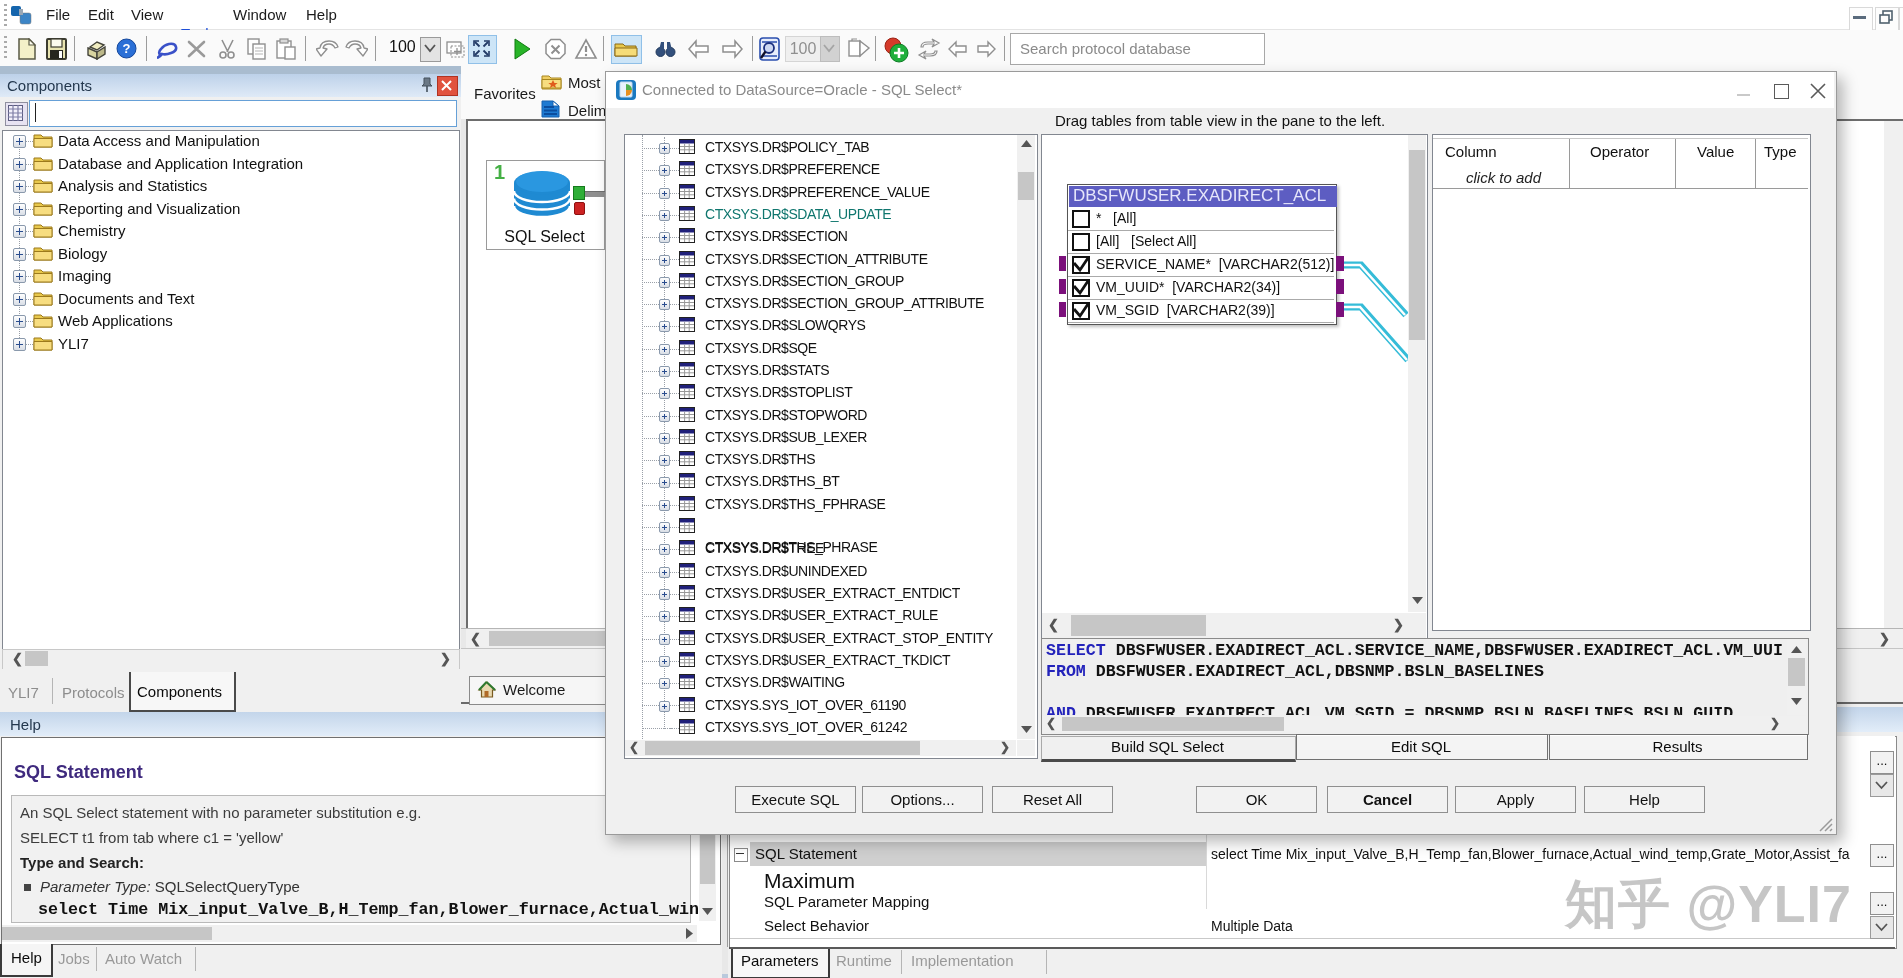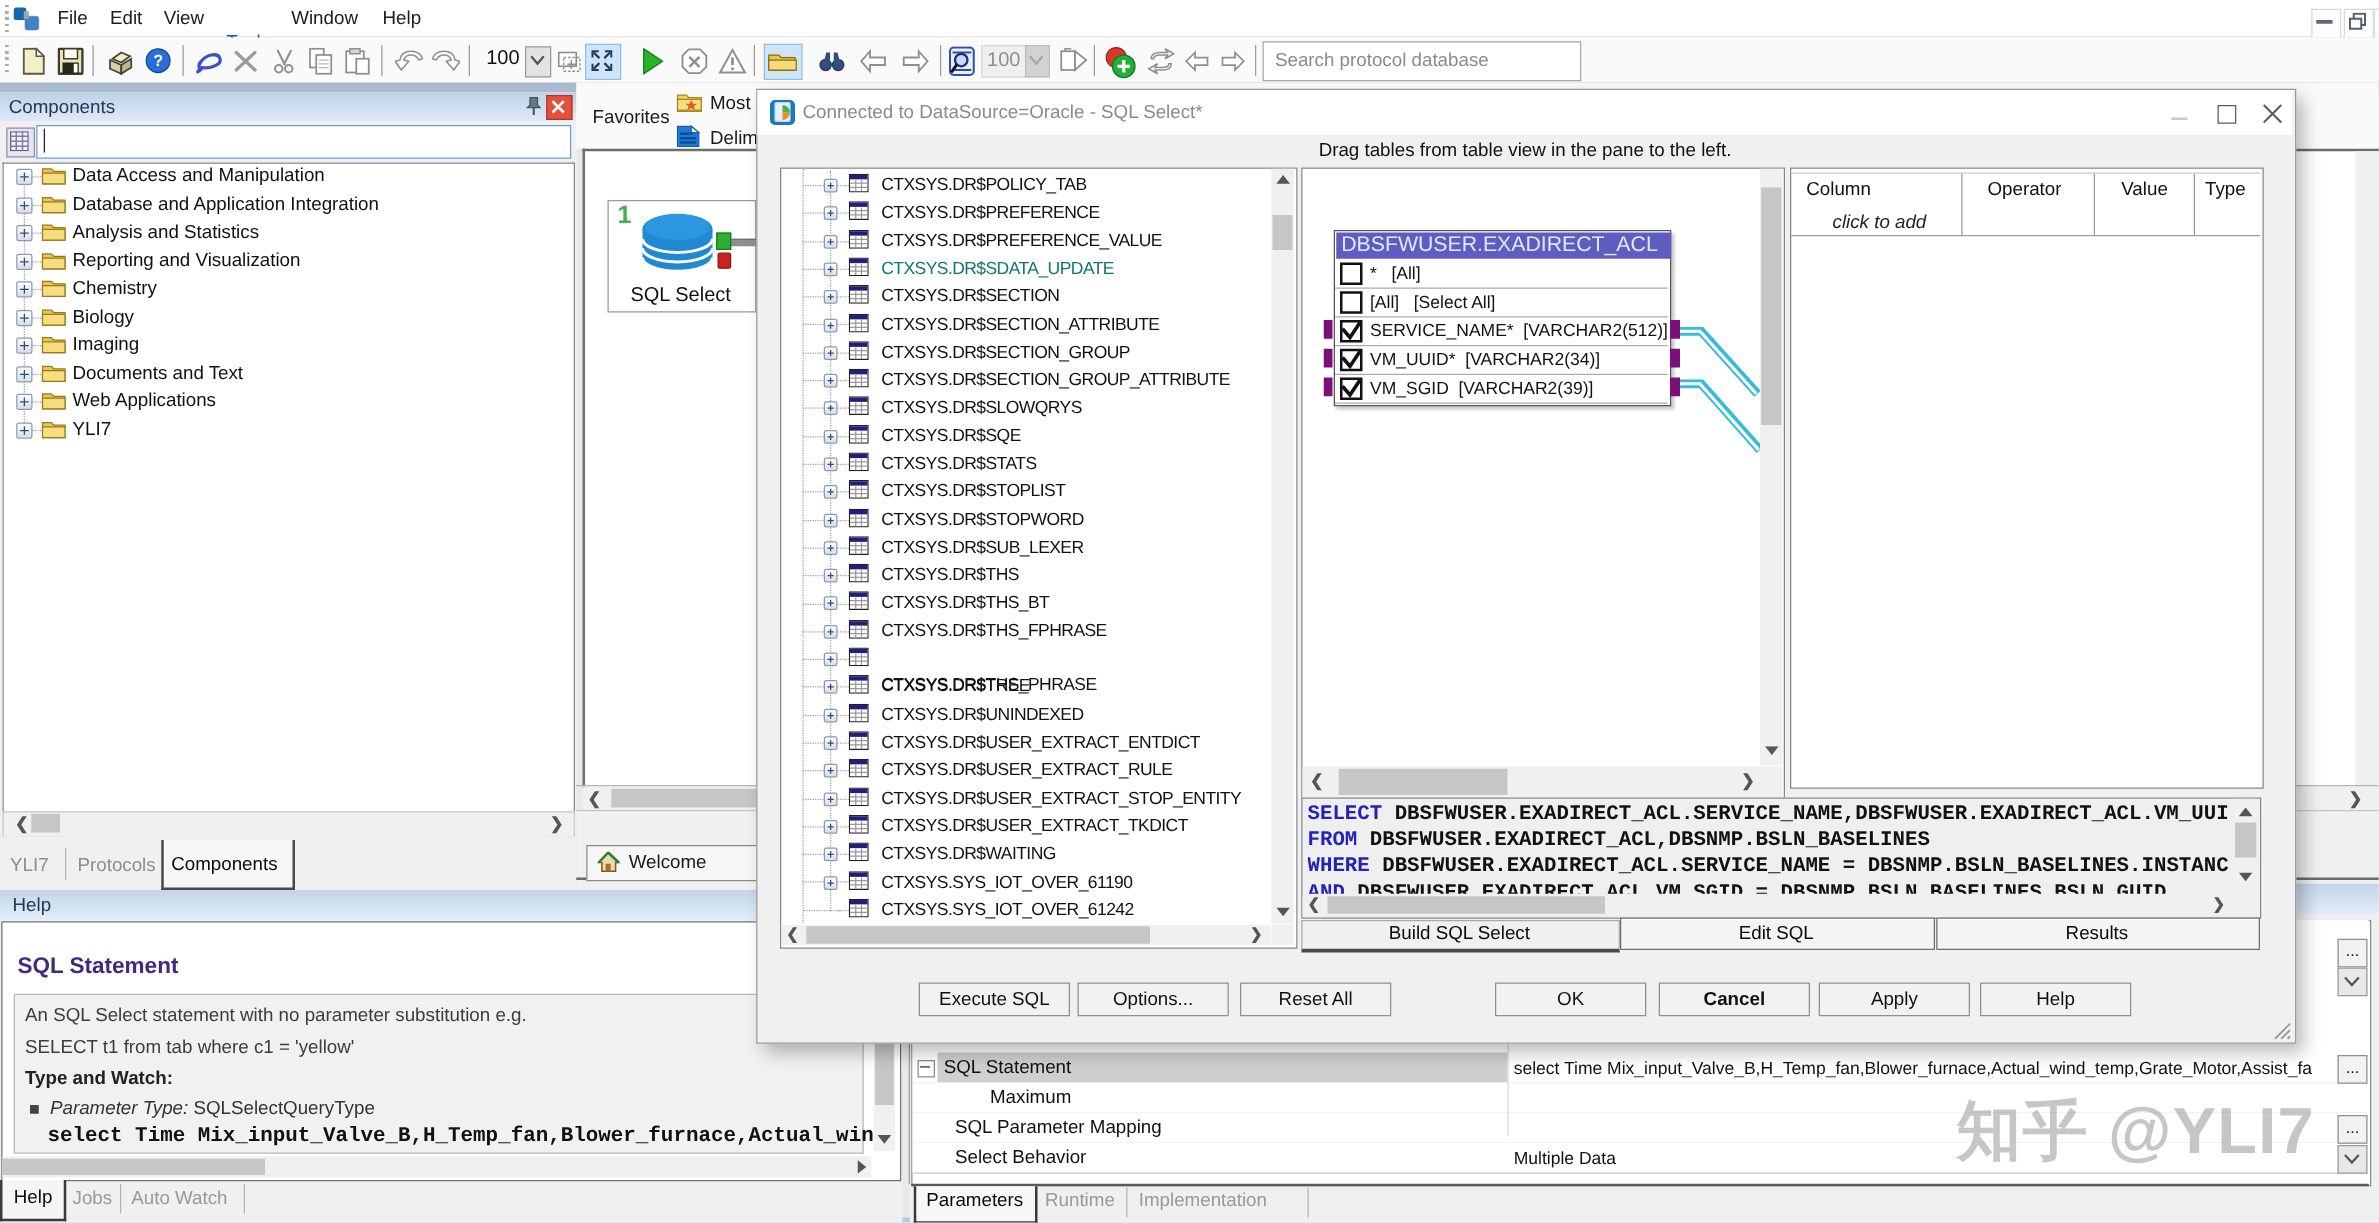--- a/index.html
+++ b/index.html
@@ -352,21 +352,21 @@
   </svg>
 <div class="abs" style="left:503px;top:681px;font-size:15px;color:#1a1a1a;">Welcome</div>
 <div class="abs" style="left:0;top:712px;width:722px;height:266px;background:#f0f0f0;"></div>
 <div class="abs" style="left:0;top:712px;width:722px;height:24px;background:linear-gradient(#c3d5ea,#e2edf9);"></div>
 <div class="abs" style="left:10px;top:716px;font-size:15px;color:#24384e;">Help</div>
 <div class="abs" style="left:1px;top:737px;width:718px;height:206px;background:#fff;border:1px solid #707070;"></div>
 <div class="abs" style="left:14px;top:762px;font-size:18px;font-weight:bold;color:#3f2a7e;">SQL Statement</div>
 <div class="abs" style="left:11px;top:795px;width:678px;height:126px;background:#f1f1f1;border:1px solid #b9b9b9;"></div>
 <div class="abs" style="left:20px;top:804px;font-size:15px;color:#3c3c3c;">An SQL Select statement with no parameter substitution e.g.</div>
 <div class="abs" style="left:20px;top:829px;font-size:15px;color:#3c3c3c;">SELECT t1 from tab where c1 = 'yellow'</div>
-<div class="abs" style="left:20px;top:854px;font-size:15px;font-weight:bold;color:#222;">Type and Watch:</div>
+<div class="abs" style="left:20px;top:854px;font-size:15px;font-weight:bold;color:#222;">Type and Search:</div>
 <div class="abs" style="left:24px;top:884px;width:7px;height:7px;background:#444;"></div>
 <div class="abs" style="left:40px;top:878px;font-size:15px;color:#333;"><i>Parameter Type:</i> SQLSelectQueryType</div>
 <div class="abs" style="left:38px;top:900px;font-size:16.7px;font-weight:bold;font-family:'Liberation Mono',monospace;color:#111;white-space:nowrap;overflow:hidden;width:662px;">select Time Mix_input_Valve_B,H_Temp_fan,Blower_furnace,Actual_win</div>
 <div class="abs scroll" style="left:699px;top:796px;width:17px;height:125px;"></div>
 <div class="abs thumb" style="left:700px;top:835px;width:15px;height:49px;"></div>
 <svg class="abs" style="left:702px;top:908px" width="11" height="8">
     <path d="M0 0 L5.5 7 L11 0 z" fill="#555"></path>
   </svg>
 <div class="abs scroll" style="left:2px;top:925px;width:695px;height:17px;"></div>
 <div class="abs thumb" style="left:2px;top:927px;width:210px;height:13px;"></div>
@@ -384,21 +384,21 @@
 <div class="abs" style="left:728px;top:707px;width:1175px;height:25px;background:linear-gradient(#c3d5ea,#e2edf9);"></div>
 <div class="abs" style="left:729px;top:736px;width:1166px;height:211px;background:#fff;border:1px solid #8a8a8a;"></div>
 <div class="abs" style="left:730px;top:737px;width:1164px;height:105px;background:#fff;"></div>
 <div class="abs" style="left:730px;top:842px;width:1164px;height:24px;border-bottom:1px solid #c9c9c9;background:#fff;"></div>
 <div class="abs" style="left:750px;top:842px;width:456px;height:24px;background:#cfcfcf;"></div>
 <div class="abs" style="left:734px;top:848px;width:12px;height:12px;background:#fff;border:1px solid #8a8a8a;"></div>
 <div class="abs" style="left:736px;top:853px;width:8px;height:1px;background:#333;"></div>
 <div class="abs" style="left:755px;top:845px;font-size:15px;color:#111;">SQL Statement</div>
 <div class="abs" style="left:1211px;top:846px;font-size:14px;color:#111;white-space:nowrap;overflow:hidden;width:655px;">select Time Mix_input_Valve_B,H_Temp_fan,Blower_furnace,Actual_wind_temp,Grate_Motor,Assist_fa</div>
 <div class="abs" style="left:730px;top:866px;width:1164px;height:24px;border-bottom:1px solid #c9c9c9;background:#fff;"></div>
-<div class="abs" style="left:764px;top:869px;font-size:15px;color:#111;margin-left:28px;">Maximum</div>
+<div class="abs" style="left:764px;top:869px;font-size:21px;color:#111;">Maximum</div>
 <div class="abs" style="left:730px;top:890px;width:1164px;height:24px;border-bottom:1px solid #c9c9c9;background:#fff;"></div>
 <div class="abs" style="left:764px;top:893px;font-size:15px;color:#111;">SQL Parameter Mapping</div>
 <div class="abs" style="left:730px;top:914px;width:1164px;height:24px;border-bottom:1px solid #c9c9c9;background:#fff;"></div>
 <div class="abs" style="left:764px;top:917px;font-size:15px;color:#111;">Select Behavior</div>
 <div class="abs" style="left:1211px;top:918px;font-size:14px;color:#111;white-space:nowrap;overflow:hidden;width:655px;">Multiple Data</div>
 <div class="abs" style="left:1206px;top:737px;width:1px;height:172px;background:#d9d9d9;"></div>
 <div class="abs btn" style="left:1870px;top:844px;width:22px;height:21px;font-size:13px;line-height:17px;">...</div>
 <div class="abs btn" style="left:1870px;top:892px;width:22px;height:21px;font-size:13px;line-height:17px;">...</div>
 <div class="abs" style="left:1870px;top:916px;width:22px;height:21px;background:#e8e8e8;border:1px solid #9a9a9a;"></div>
 <svg class="abs" style="left:1875px;top:923px" width="13" height="9">
@@ -831,21 +831,20 @@
 <div class="abs" style="left:1466px;top:169px;font-size:15px;font-style:italic;color:#222;">click to add</div>
 <div class="abs" style="left:1569px;top:139px;width:1px;height:49px;background:#9a9a9a;"></div>
 <div class="abs" style="left:1675px;top:139px;width:1px;height:49px;background:#9a9a9a;"></div>
 <div class="abs" style="left:1755px;top:139px;width:1px;height:49px;background:#9a9a9a;"></div>
 <div class="abs" style="left:1433px;top:188px;width:375px;height:1px;background:#9a9a9a;"></div>
 <div class="abs" style="left:1433px;top:138px;width:375px;height:1px;background:#c8c8c8;"></div>
 <div class="abs" style="left:1041px;top:638px;width:766px;height:95px;background:#efefef;border:1px solid #8a8a8a;"></div>
 <div class="abs" style="left:1046px;top:641px;width:738px;height:74px;overflow:hidden;">
 <div style="position:absolute;left:0;top:21px;font-family:'Liberation Mono',monospace;font-weight:bold;font-size:16.6px;white-space:pre;color:#111;"><span style="color:#2323bb;">FROM</span> DBSFWUSER.EXADIRECT_ACL,DBSNMP.BSLN_BASELINES</div>
 <div style="position:absolute;left:0;top:0px;font-family:'Liberation Mono',monospace;font-weight:bold;font-size:16.6px;white-space:pre;color:#111;"><span style="color:#2323bb;">SELECT</span> DBSFWUSER.EXADIRECT_ACL.SERVICE_NAME,DBSFWUSER.EXADIRECT_ACL.VM_UUI</div>
-<div style="position:absolute;left:0;top:42px;font-family:'Liberation Mono',monospace;font-weight:bold;font-size:16.6px;white-space:pre;color:#111;"><span style="color:#2323bb;">WHERE</span> DBSFWUSER.EXADIRECT_ACL.SERVICE_NAME = DBSNMP.BSLN_BASELINES.INSTANC</div>
 <div style="position:absolute;left:0;top:63px;font-family:'Liberation Mono',monospace;font-weight:bold;font-size:16.6px;white-space:pre;color:#111;"><span style="color:#2323bb;">AND</span> DBSFWUSER.EXADIRECT_ACL.VM_SGID = DBSNMP.BSLN_BASELINES.BSLN_GUID</div>
 </div>
 <div class="abs scroll" style="left:1787px;top:639px;width:19px;height:76px;"></div>
 <svg class="abs" style="left:1791px;top:646px" width="11" height="8">
     <path d="M0 7 L5.5 0 L11 7 z" fill="#555"></path>
   </svg>
 <div class="abs thumb" style="left:1788px;top:658px;width:17px;height:28px;"></div>
 <svg class="abs" style="left:1791px;top:698px" width="11" height="8">
     <path d="M0 0 L5.5 7 L11 0 z" fill="#555"></path>
   </svg>

